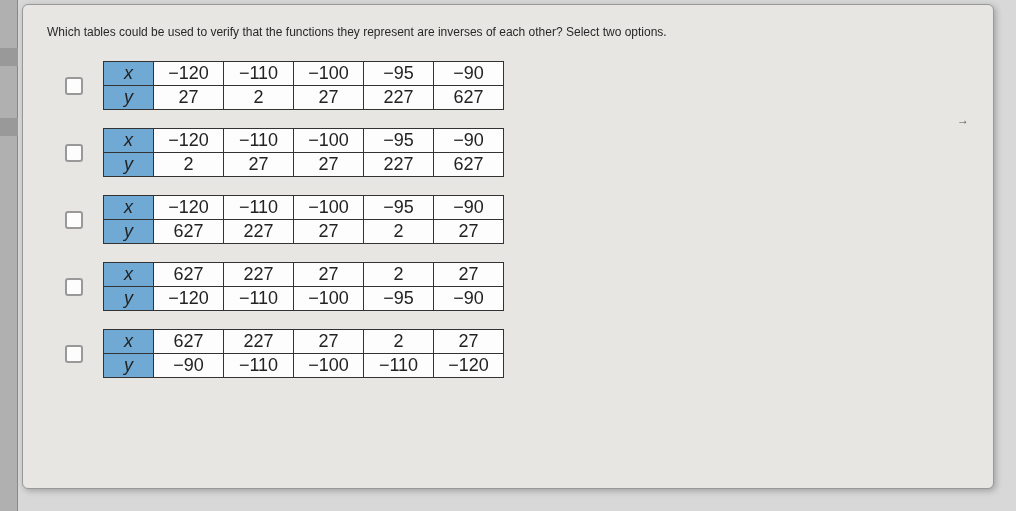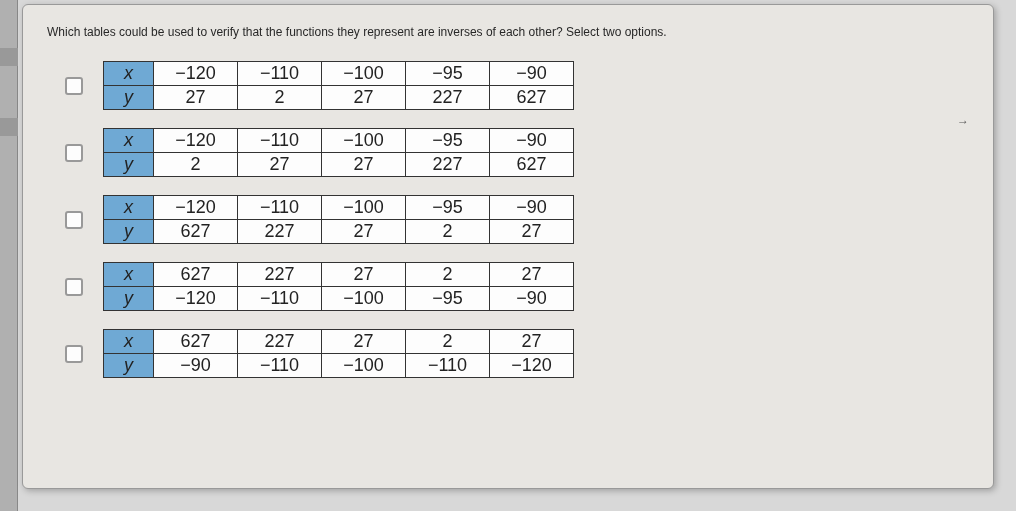--- a/index.html
+++ b/index.html
@@ -74,21 +74,21 @@
       padding: 1px 0;
       font-family: Arial, sans-serif;
     }
     table.data-table td.hdr {
       background: #6fa9d4;
       font-style: italic;
       font-weight: 500;
       width: 50px;
     }
     table.data-table td.cell {
-      width: 84px;
+      width: 70px;
       background: #fdfdfd;
     }
     .arrow-forward {
       position: absolute;
       right: 24px;
       top: 108px;
       font-size: 12px;
       color: #555;
     }
   </style>

